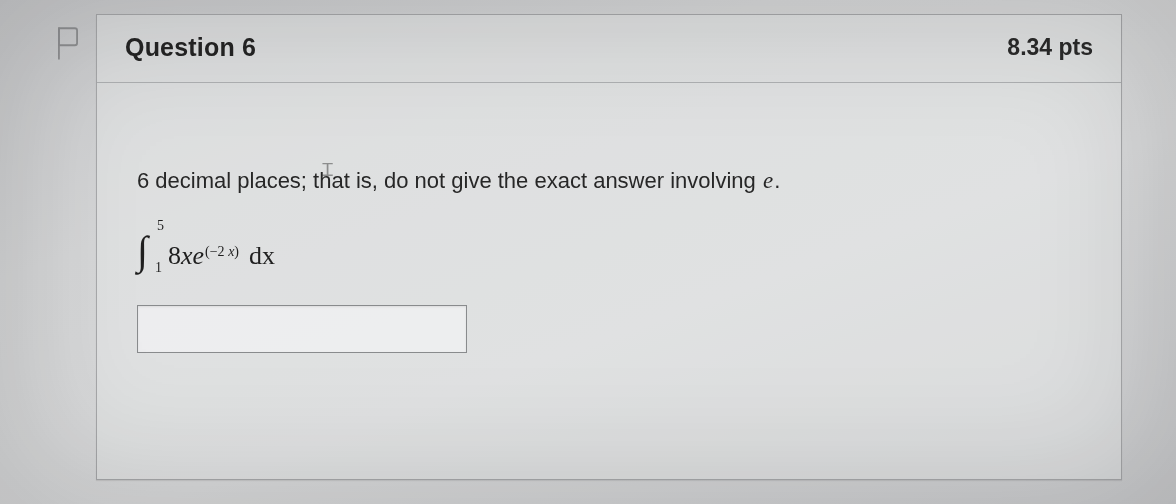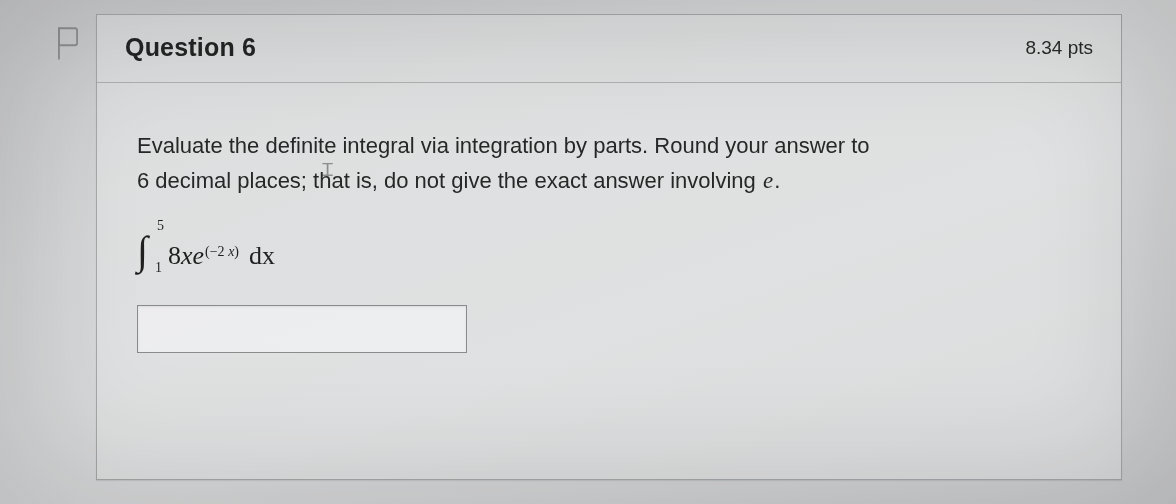--- a/index.html
+++ b/index.html
@@ -42,21 +42,21 @@
   }
 
   .q-header {
     display: flex;
     justify-content: space-between;
     align-items: center;
     padding: 18px 28px 20px 28px;
     border-bottom: 1px solid #aeb0b2;
   }
   .q-title { font-size: 25px; font-weight: 700; color: #242424; letter-spacing: .2px; }
-  .q-points { font-size: 19px; font-weight: 400; color: #2a2a2a; }
+  .q-points { font-size: 23px; font-weight: 700; color: #2a2a2a; }
 
   .q-body {
     padding: 46px 40px 30px 40px;
     flex: 1;
   }
 
   .prompt { font-size: 22px; line-height: 1.55; color: #272727; }
   .prompt .e-var { font-style: italic; font-family: "Times New Roman", serif; font-size: 23px; padding: 0 1px; }
 
   .integral {
@@ -113,21 +113,21 @@
 <div class="question-box">
 
   <div class="q-header">
     <div class="q-title">Question 6</div>
     <div class="q-points">8.34 pts</div>
   </div>
 
   <div class="q-body">
 
     <p class="prompt">
-      <span>Evaluate the definite integral via integration by parts. Round your answer to</span><br>
+      <br>
       <span>6 decimal places; that is, do not give the exact answer involving </span><span class="e-var">e</span><span>.</span>
     </p>
 
     <div class="integral">
       <span class="int-sym">
         <span class="glyph">∫</span>
         <span class="ub">5</span>
         <span class="lb">1</span>
       </span>
       <span class="integrand">

